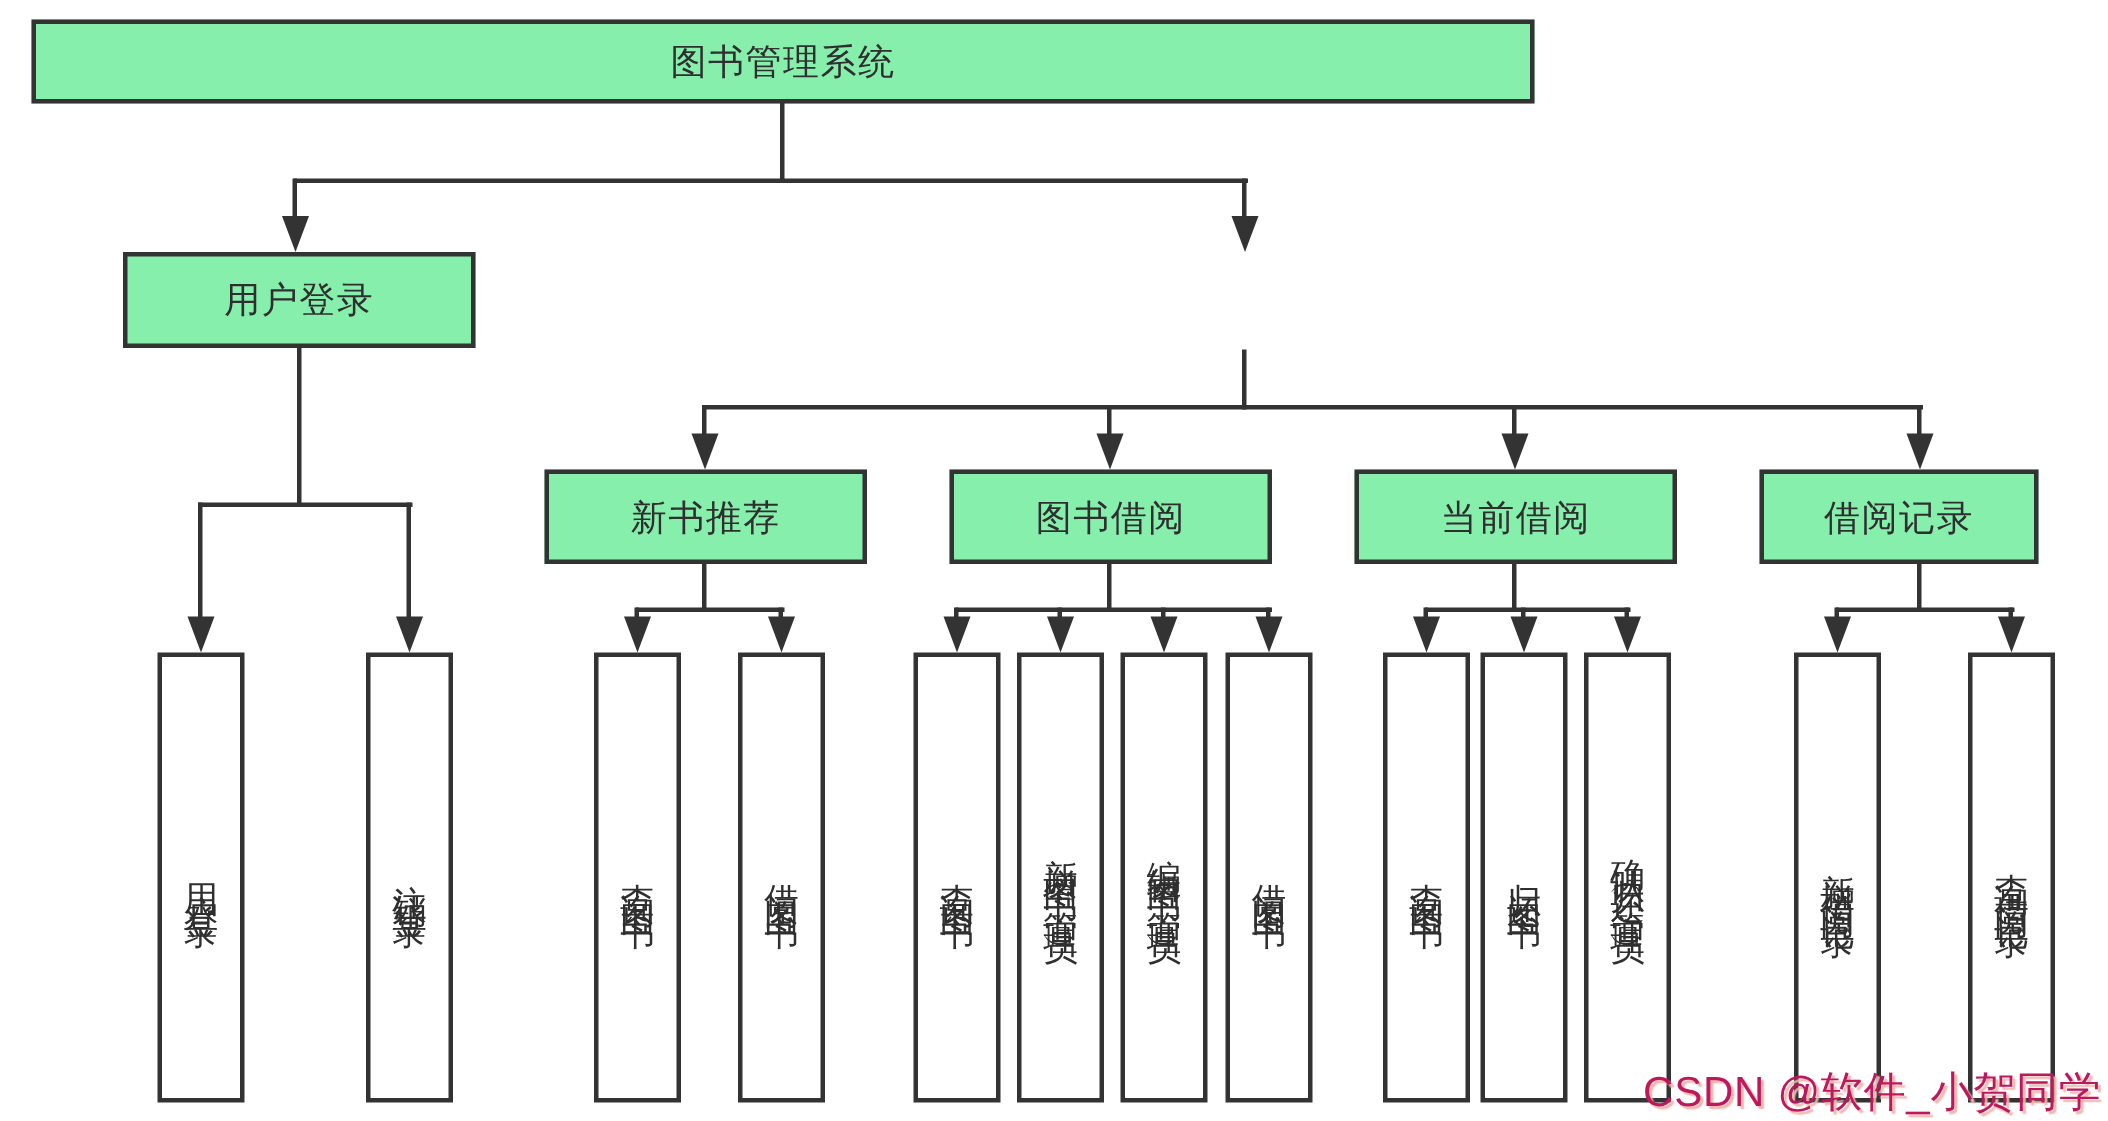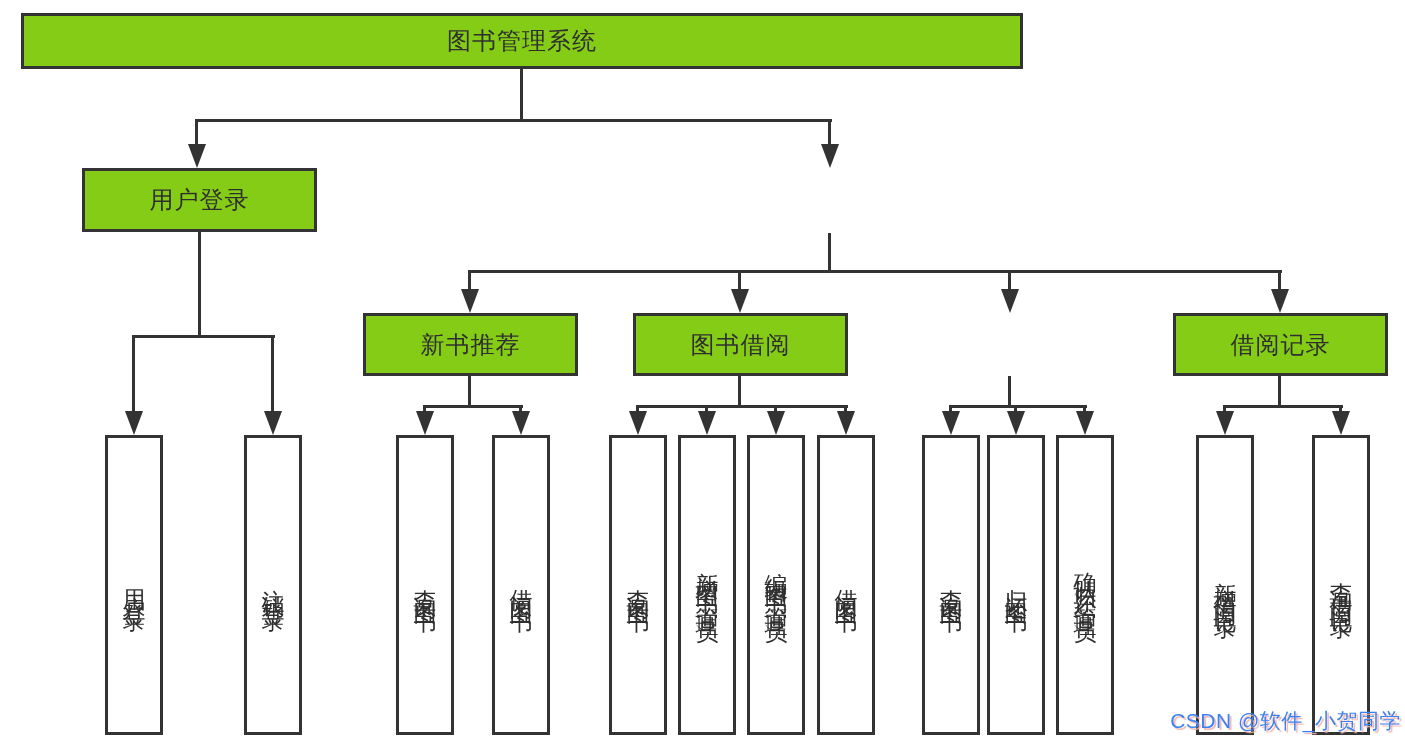--- a/index.html
+++ b/index.html
@@ -1,42 +1,42 @@
 <!DOCTYPE html>
 <html><head>
 <meta charset="utf-8">
 <style>
   html,body{margin:0;padding:0;background:#ffffff;}
   .canvas{
     position:relative;width:1405px;height:747px;background:#ffffff;overflow:hidden;
     font-family:"Liberation Sans","DejaVu Sans",sans-serif;color:#2f2f2f;
   }
   .box{
-    position:absolute;box-sizing:border-box;border:3px solid #333333;background:#84cc16;
+    position:absolute;box-sizing:border-box;border:3px solid #333333;background:#86efac;
     display:flex;align-items:center;justify-content:center;
     font-size:24px;letter-spacing:1px;color:#2f2f2f;
   }
   .vbox{
     position:absolute;box-sizing:border-box;border:3px solid #333333;background:#ffffff;
     display:flex;align-items:center;justify-content:center;
     font-size:23px;color:#2f2f2f;
   }
   .vbox span{
     writing-mode:vertical-rl;text-orientation:mixed;letter-spacing:7px;line-height:1;
     white-space:nowrap;
   }
   .vline{position:absolute;width:3px;background:#333333;}
   .hline{position:absolute;height:3px;background:#333333;}
   .ahead{
     position:absolute;width:0;height:0;
     border-left:9px solid transparent;border-right:9px solid transparent;
     border-top:24px solid #333333;
   }
   .watermark{
-    position:absolute;right:4px;bottom:12px;font-size:21px;color:#3b82f6;
+    position:absolute;right:4px;bottom:0;font-size:28px;color:#be185d;
     text-shadow:2px 2px 1px #f2b4ac;letter-spacing:0.5px;
   }
 </style>
 </head>
 <body>
 
 <div class="canvas">
 
   <div class="box" style="left:21px;top:13px;width:1002px;height:56px;">
     <span>图书管理系统</span>
@@ -70,21 +70,24 @@
   <div class="ahead" style="left:1001px;top:289px;"></div>
   <div class="vline" style="left:1278px;top:270px;height:23px;"></div>
   <div class="ahead" style="left:1271px;top:289px;"></div>
 
   <div class="box" style="left:633px;top:313px;width:215px;height:63px;">
     <span>图书借阅</span>
   </div>
   <div class="box" style="left:363px;top:313px;width:215px;height:63px;">
     <span>新书推荐</span>
   </div>
-  <div class="box" style="left:1173px;top:313px;width:215px;height:63px;">
+  <div class="box" style="left:903px;top:313px;width:215px;height:63px;">
+    <span>当前借阅</span>
+  </div>
+  <div class="box" style="left:1173px;top:313px;width:186px;height:63px;">
     <span>借阅记录</span>
   </div>
 
   <div class="vline" style="left:468px;top:376px;height:32px;"></div>
   <div class="hline" style="left:424px;top:405px;width:99px;"></div>
   <div class="vline" style="left:423px;top:405px;height:10px;"></div>
   <div class="ahead" style="left:416px;top:411px;"></div>
   <div class="vline" style="left:519px;top:405px;height:10px;"></div>
   <div class="ahead" style="left:512px;top:411px;"></div>
 

